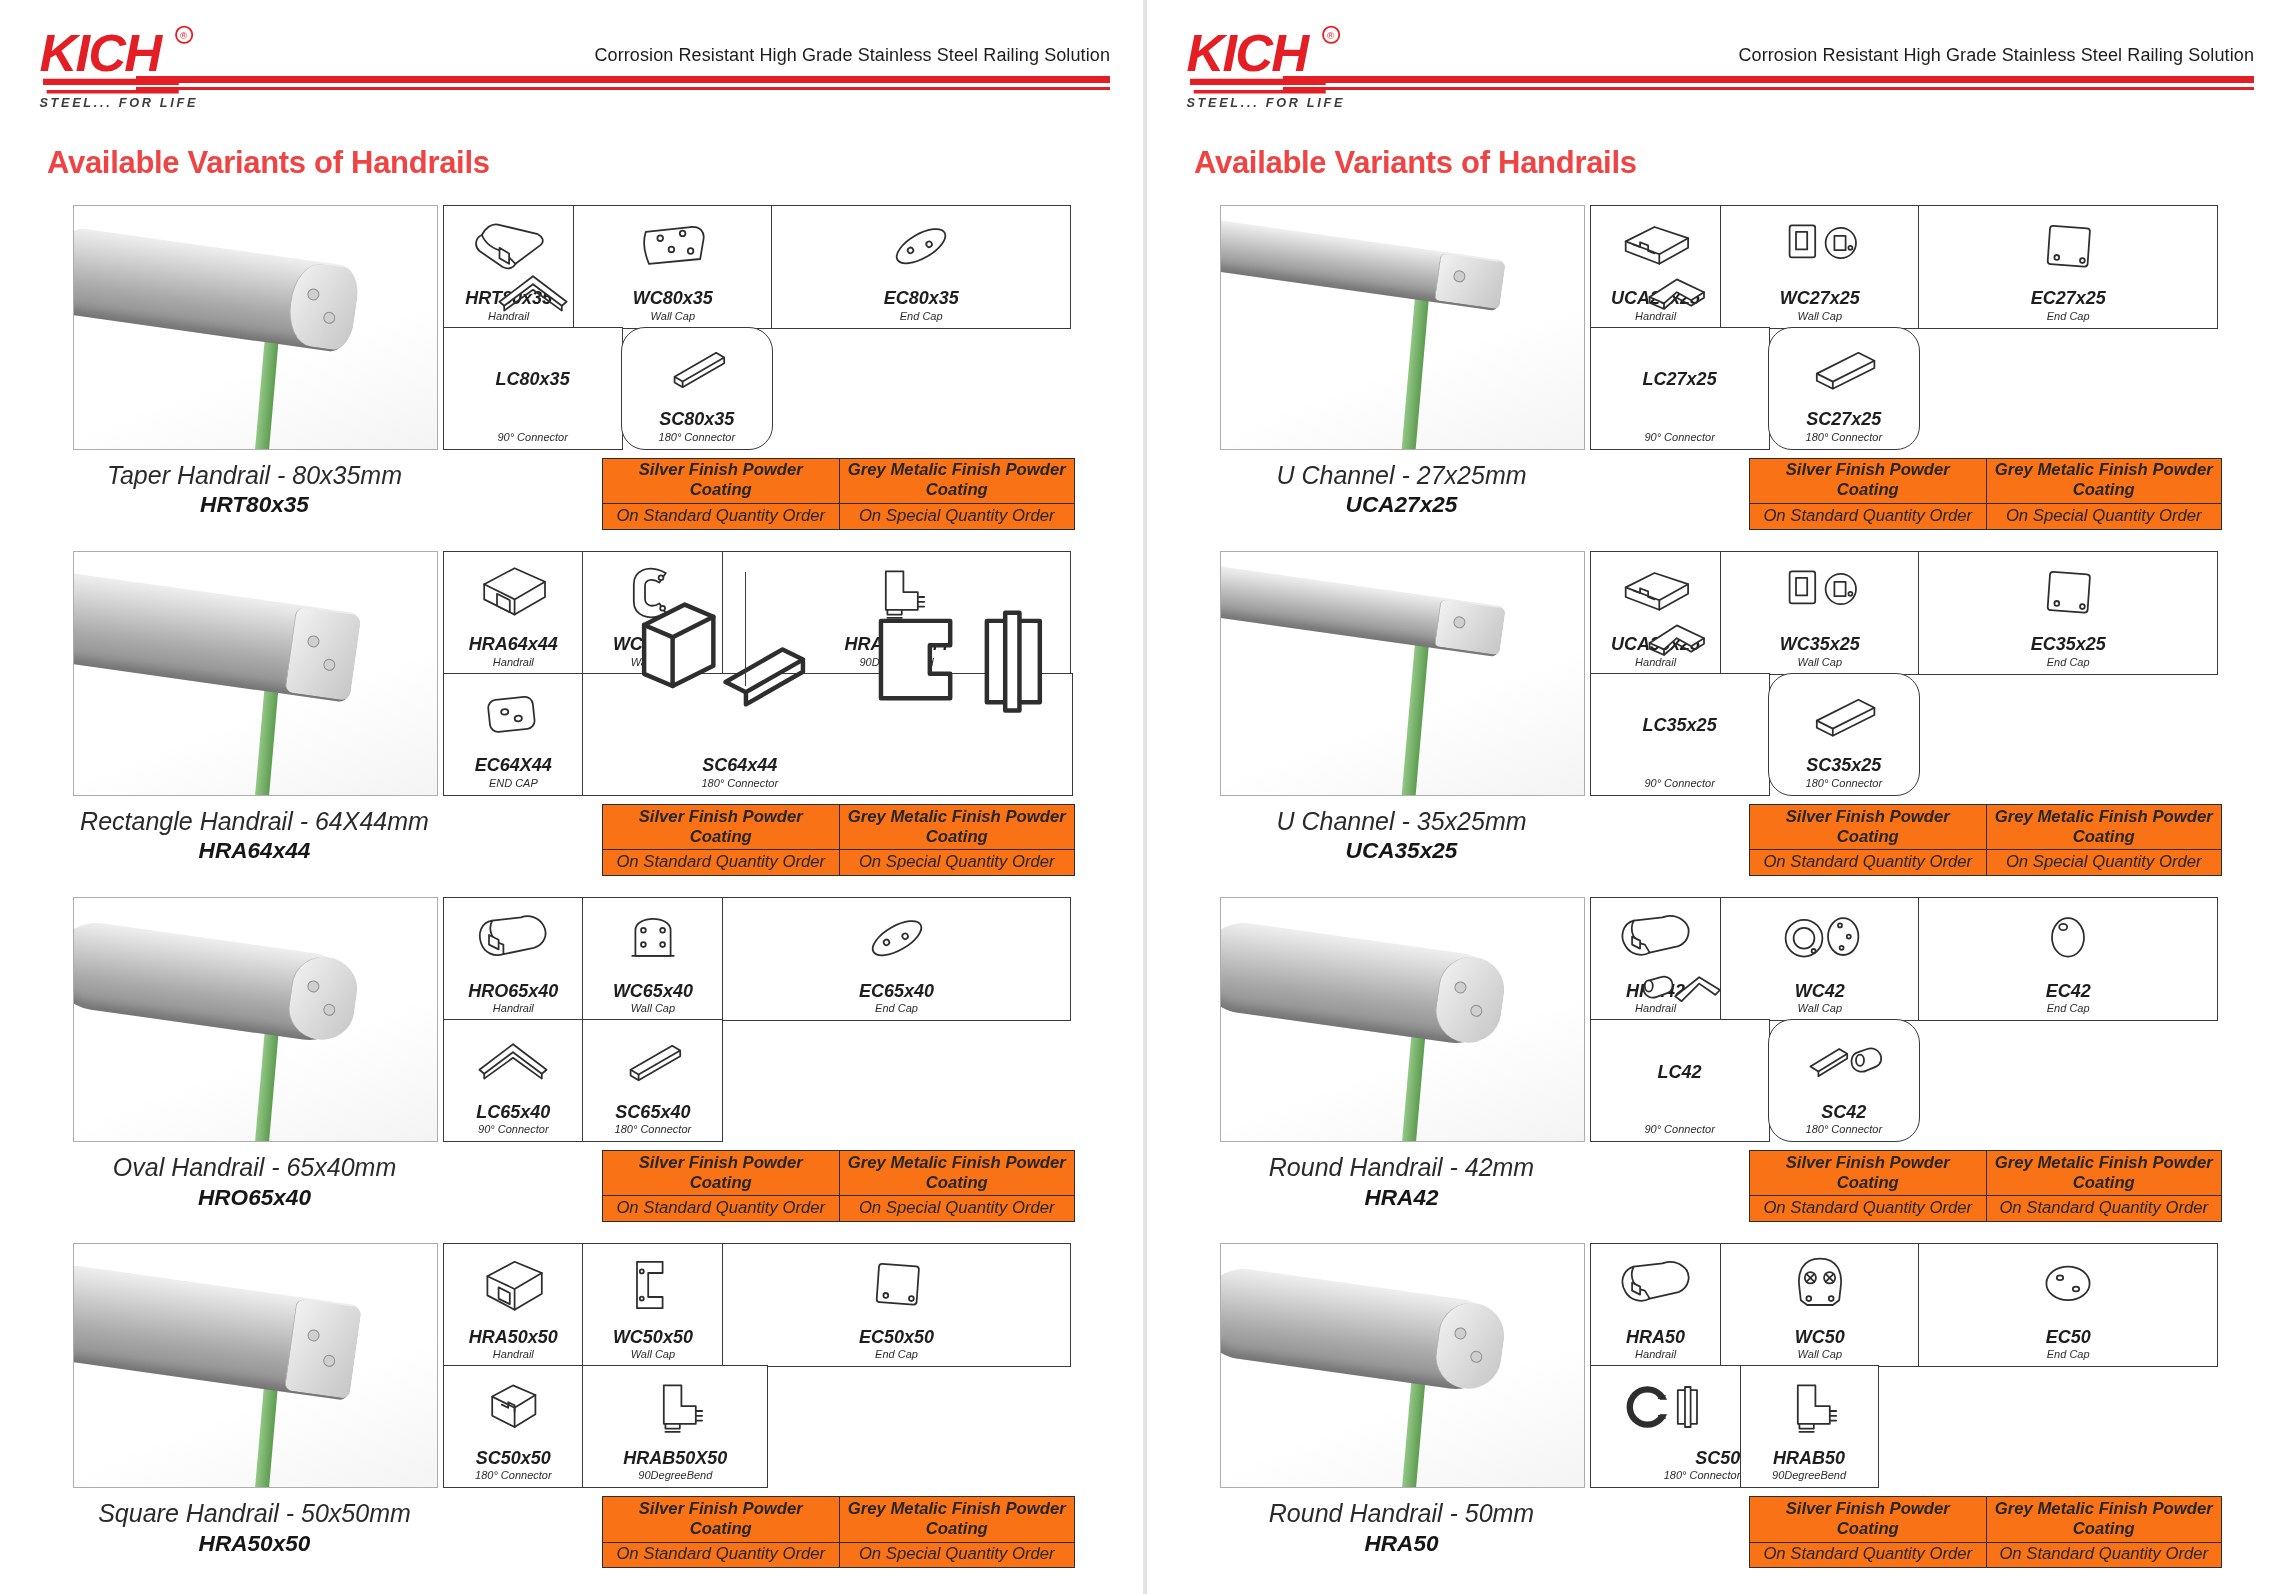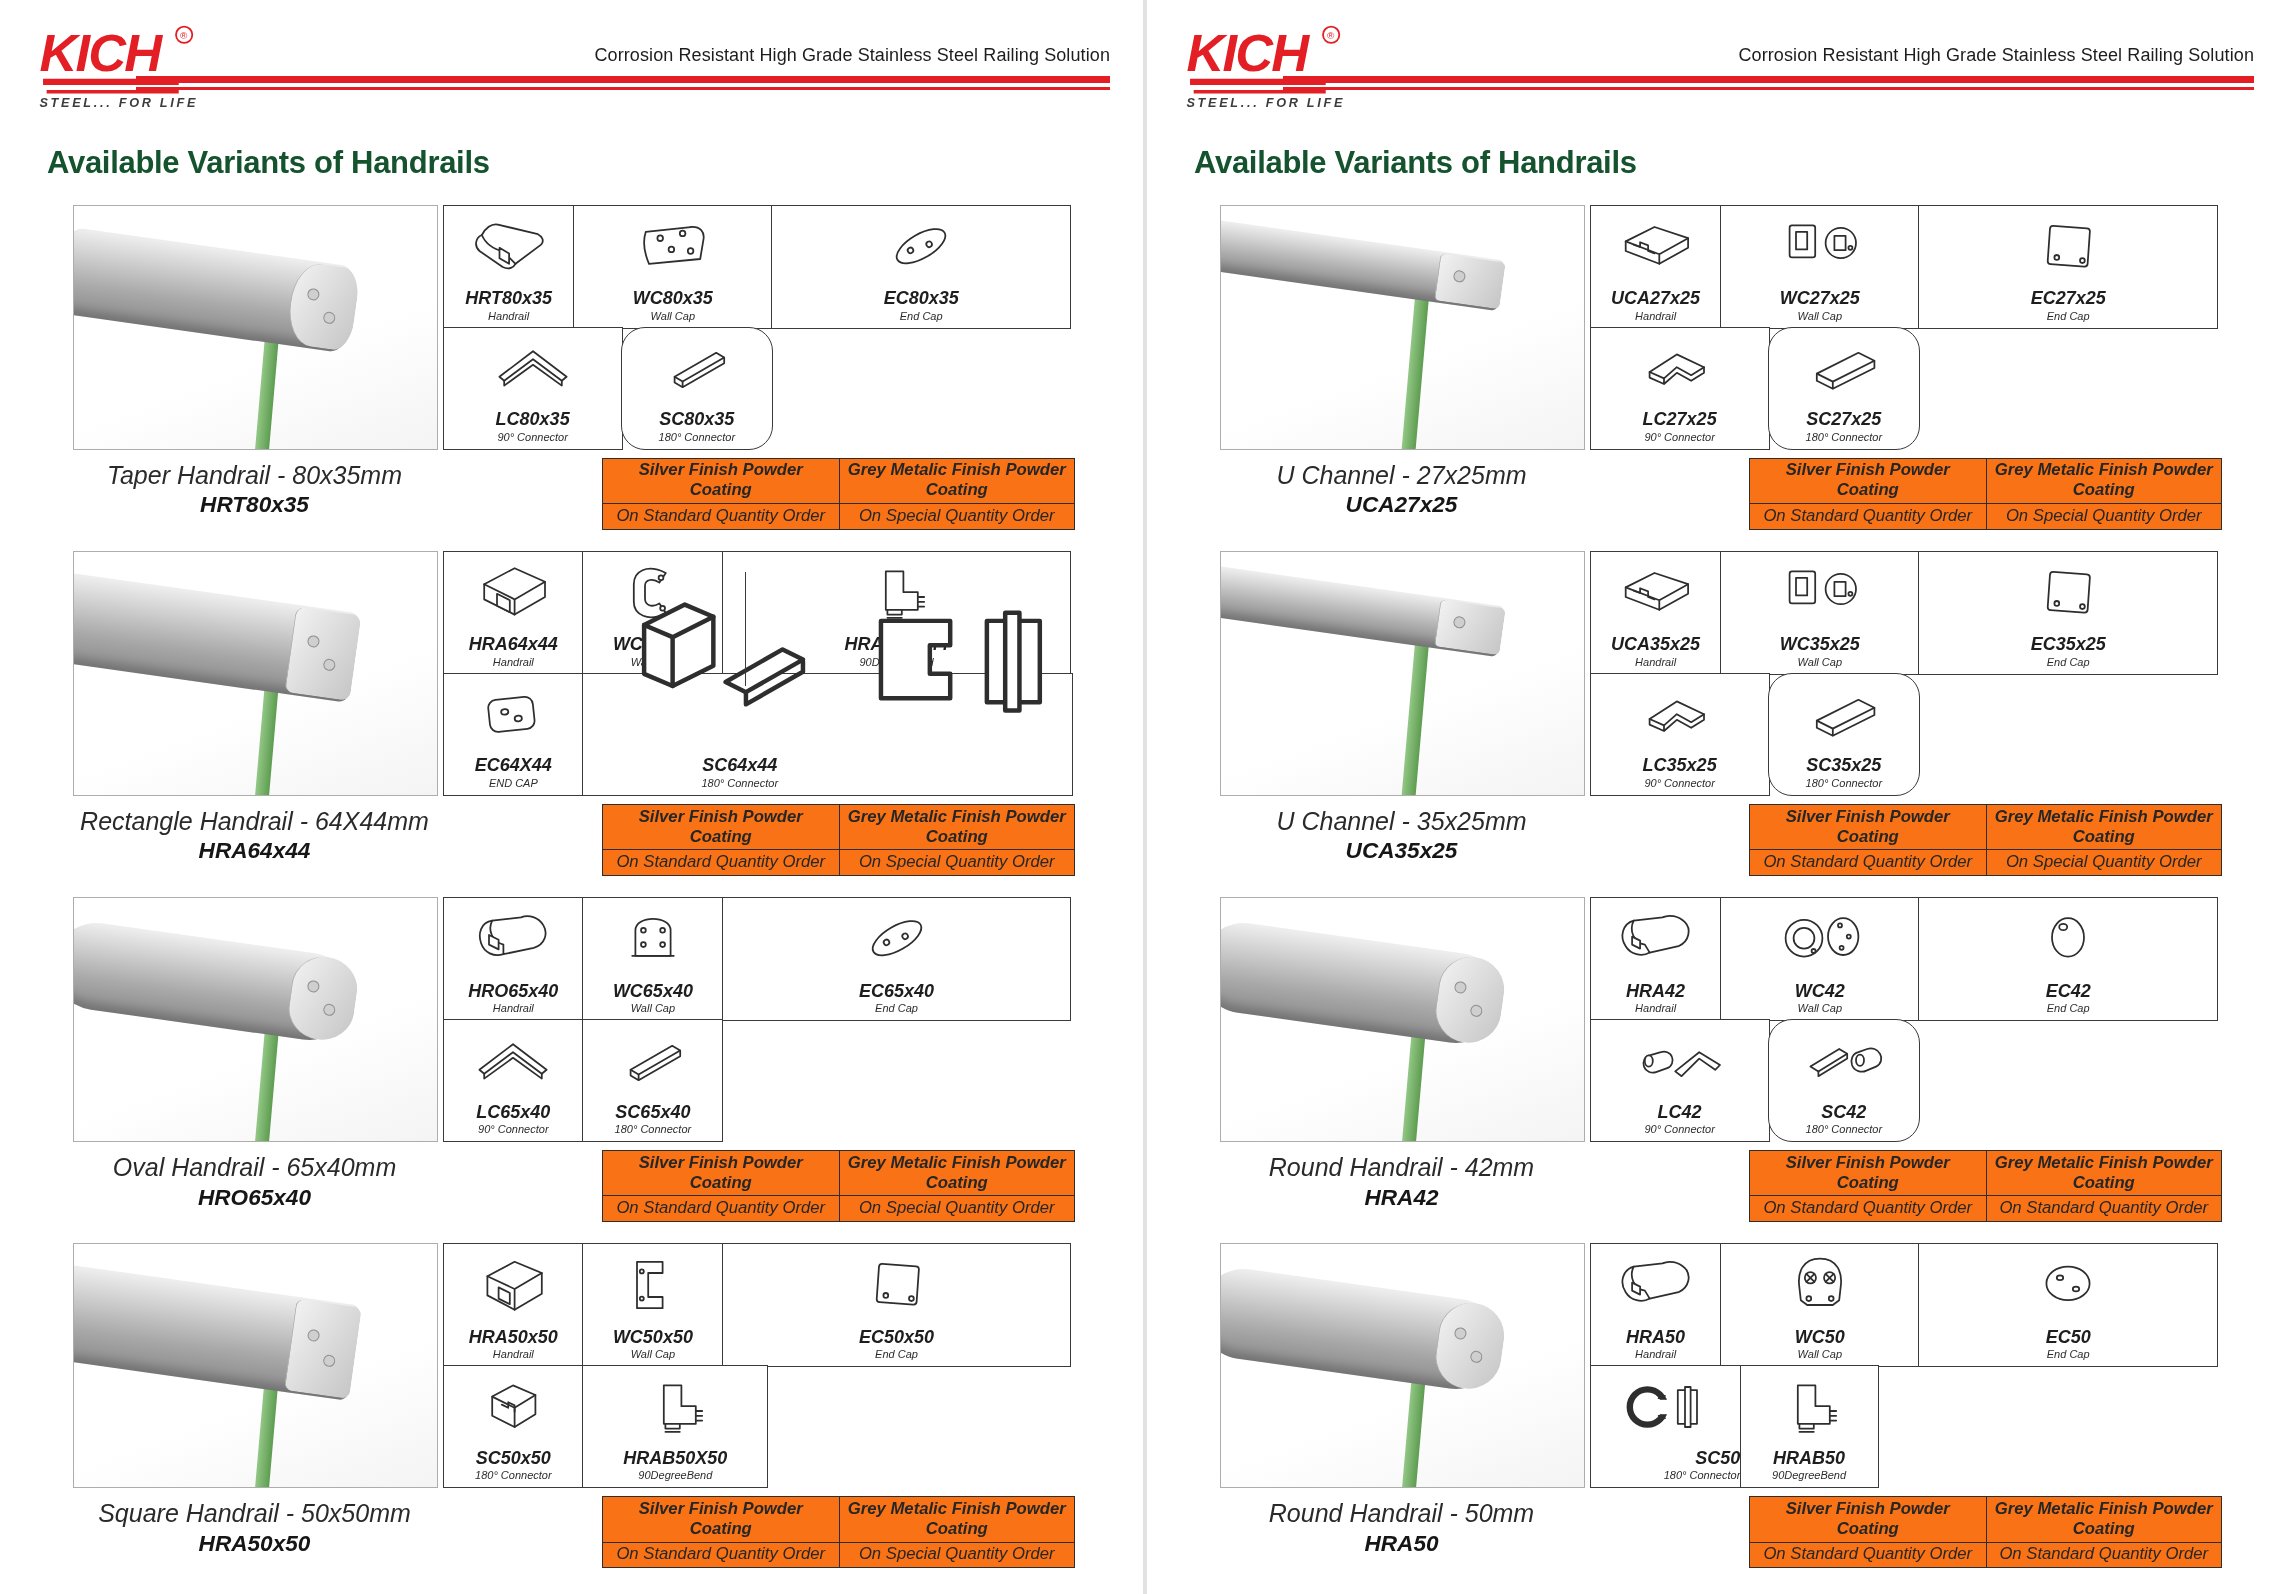--- a/index.html
+++ b/index.html
@@ -9,21 +9,21 @@
   .page.right{border-left:4.5px solid #e2e2e2;width:1140px;}
 
   
   .hdr{position:relative;height:118px;}
   .logo{position:absolute;left:34px;top:11px;width:199px;height:100px;}
   .hdr-right{position:absolute;right:33px;top:45px;font-size:18px;color:#1d1d1d;letter-spacing:0.1px;}
   .stripes{position:absolute;left:136px;right:33px;top:76px;}
   .stripes .s1{height:7.2px;background:#e31e24;}
   .stripes .s2{height:3.6px;background:#e31e24;margin-top:3.6px;}
 
-  .ttl{margin:27px 0 0 47px;font-size:31px;font-weight:bold;color:#14532d;letter-spacing:-0.3px;}
+  .ttl{margin:27px 0 0 47px;font-size:31px;font-weight:bold;color:#ef4444;letter-spacing:-0.3px;}
 
   
   .secs{margin:23.5px 0 0 73px;width:1002px;}
   .sec{margin-bottom:21px;font-style:italic;}
   .band{display:flex;height:245px;}
   .photo{width:363px;flex:0 0 auto;border:0.9px solid #adadad;position:relative;overflow:hidden;background:linear-gradient(160deg,#ffffff 60%,#f4f4f4);}
   .grid{flex:1;margin-left:4.5px;display:flex;flex-direction:column;}
   .grow{display:flex;}
   .r1{height:124px;}
   .r2{height:121px;}
@@ -36,21 +36,21 @@
   .dr svg{height:72px;width:136px;}
   .ccode{font-size:18px;font-weight:bold;color:#1e1e1e;line-height:1.2;}
   .clabel{font-size:11px;color:#2c2c2c;line-height:1.2;}
   .wide{align-items:stretch;}
   .wide .drawrow{flex:1;display:flex;align-items:center;justify-content:space-around;position:relative;}
   .wide .pdiv{position:absolute;left:33%;top:0;height:62%;border-left:1.8px solid #3a3a3a;}
   .wide .ctext{width:64%;text-align:center;}
 
   
   .w1a{width:20.9%;} .w1b{width:31.6%;} .w1c{width:47.5%;}
-  .w2a{width:28.5%;} .w2b{width:24%;border-radius:24px;}
+  .w2a{width:28.5%;gap:40px;} .w2b{width:24%;border-radius:24px;}
   
   .n1a{width:22.4%;} .n1b{width:22.3%;} .n1c{width:55.3%;}
   .n2a{width:22.4%;} .n2b{width:22.3%;}
   .l2wide{width:77.6%;}
   .l4b{width:29.4%;}
   .r4a{width:24%;align-items:flex-end;} .r4b{width:22%;}
 
   
   .info{display:flex;min-height:68px;}
   .capwrap{width:363px;text-align:center;padding-top:11px;flex:0 0 auto;}

